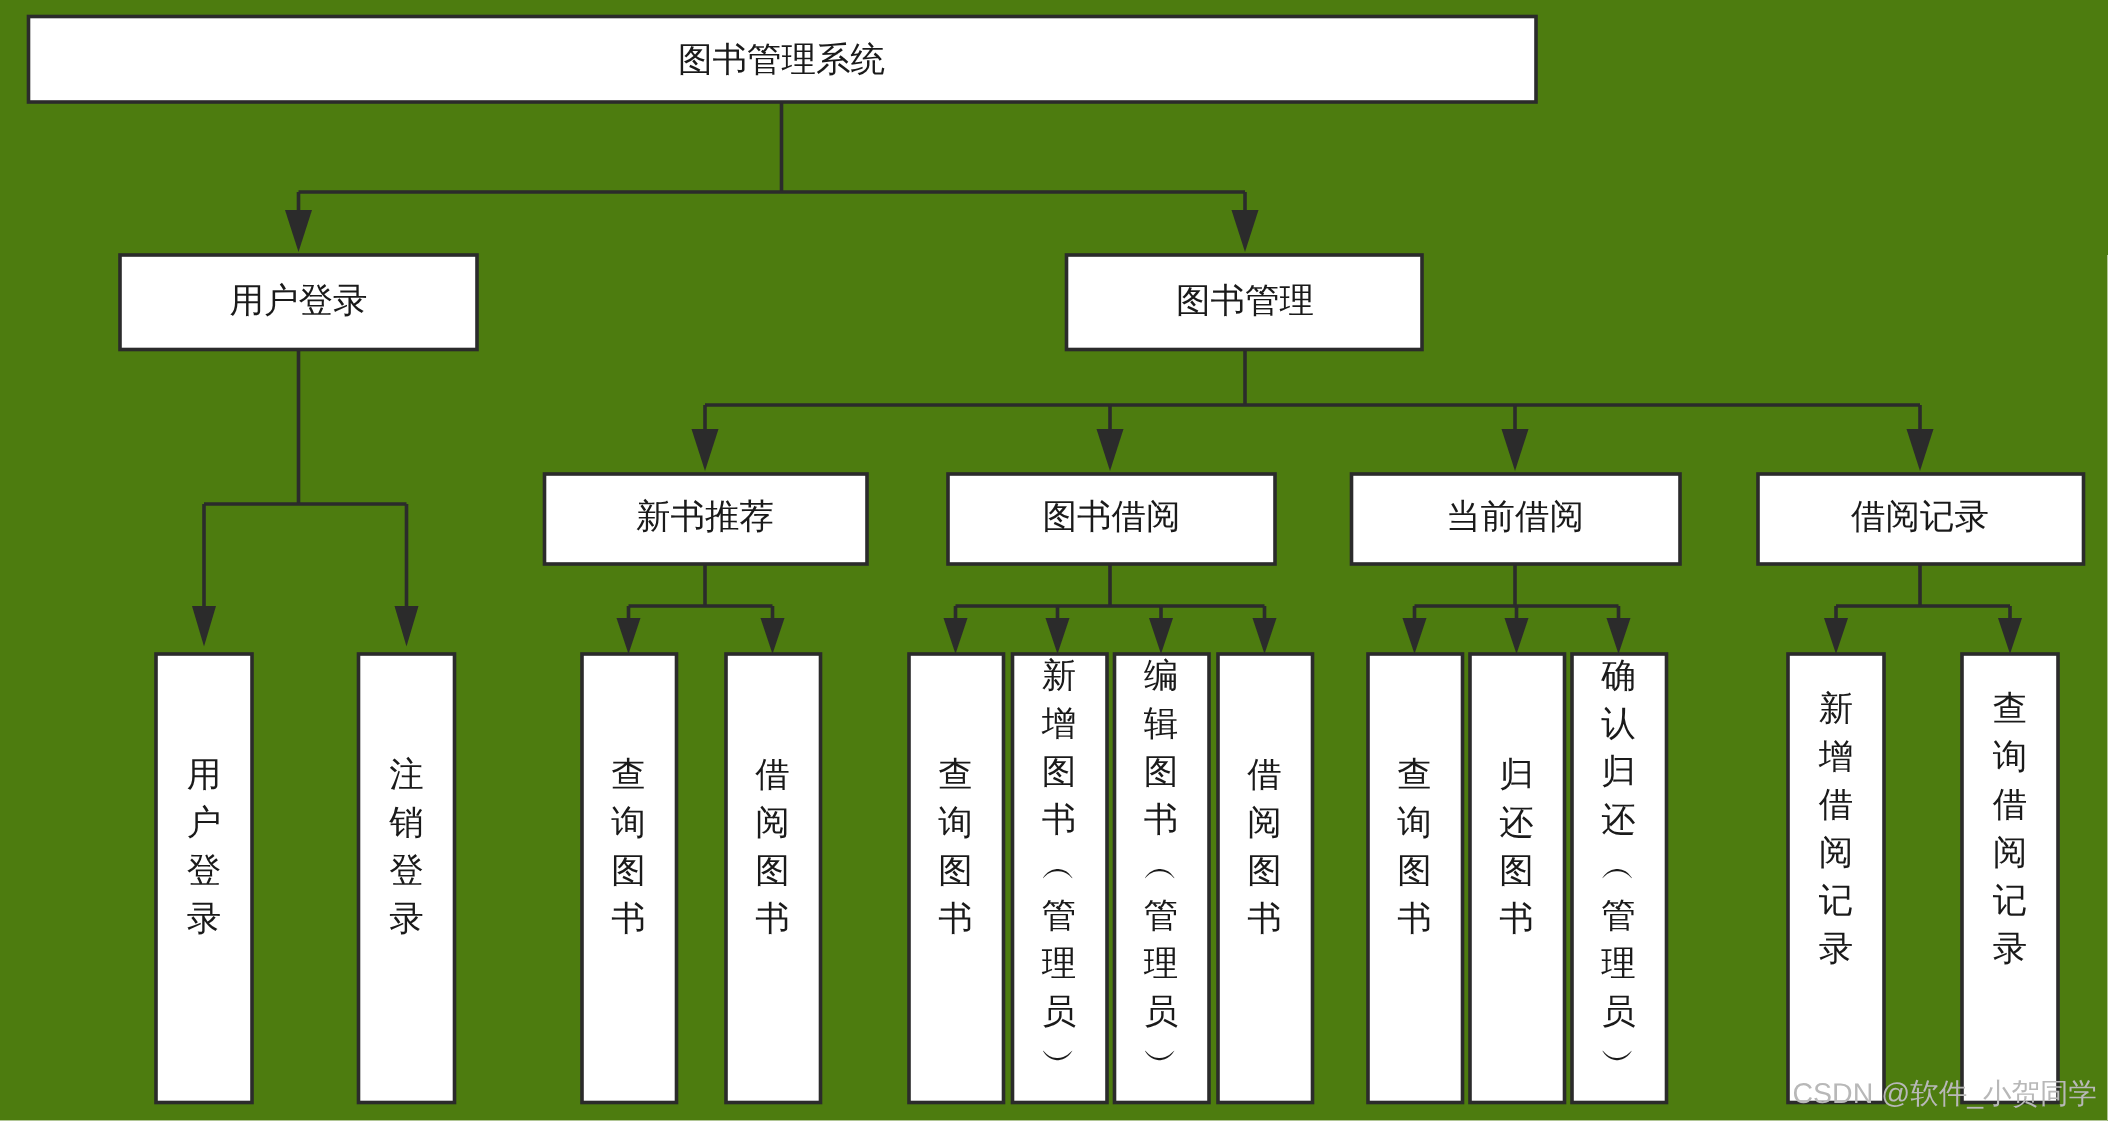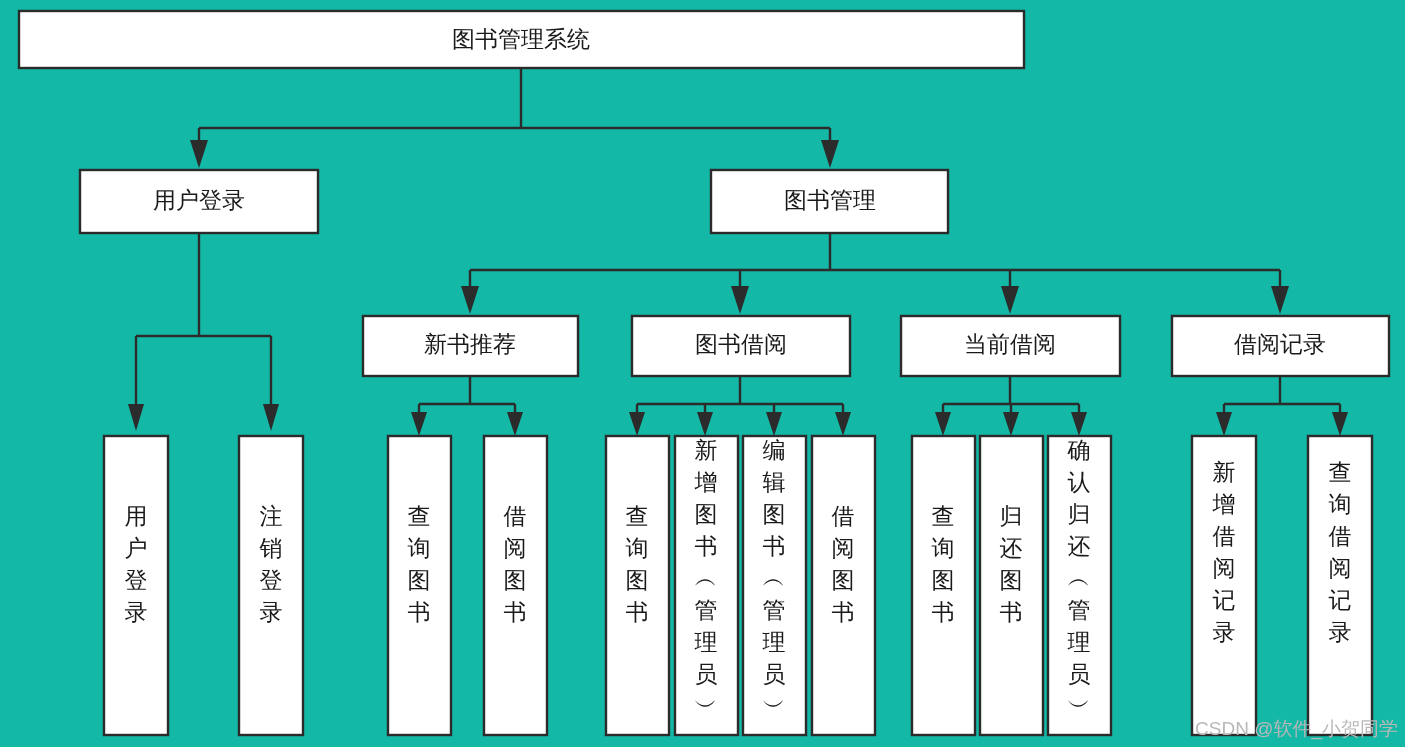--- a/index.html
+++ b/index.html
@@ -8,21 +8,21 @@
     padding: 0;
     background: #ffffff;
   }
   body {
     font-family: "Liberation Sans", "DejaVu Sans", sans-serif;
   }
   #diagram-root {
     position: relative;
     width: 1405px;
     height: 747px;
-    background: #14b8a6;
+    background: #4d7c0f;
     overflow: hidden;
   }
   svg#flow-svg {
     position: absolute;
     top: 0;
     left: 0;
     width: 1405px;
     height: 747px;
     display: block;
   }

